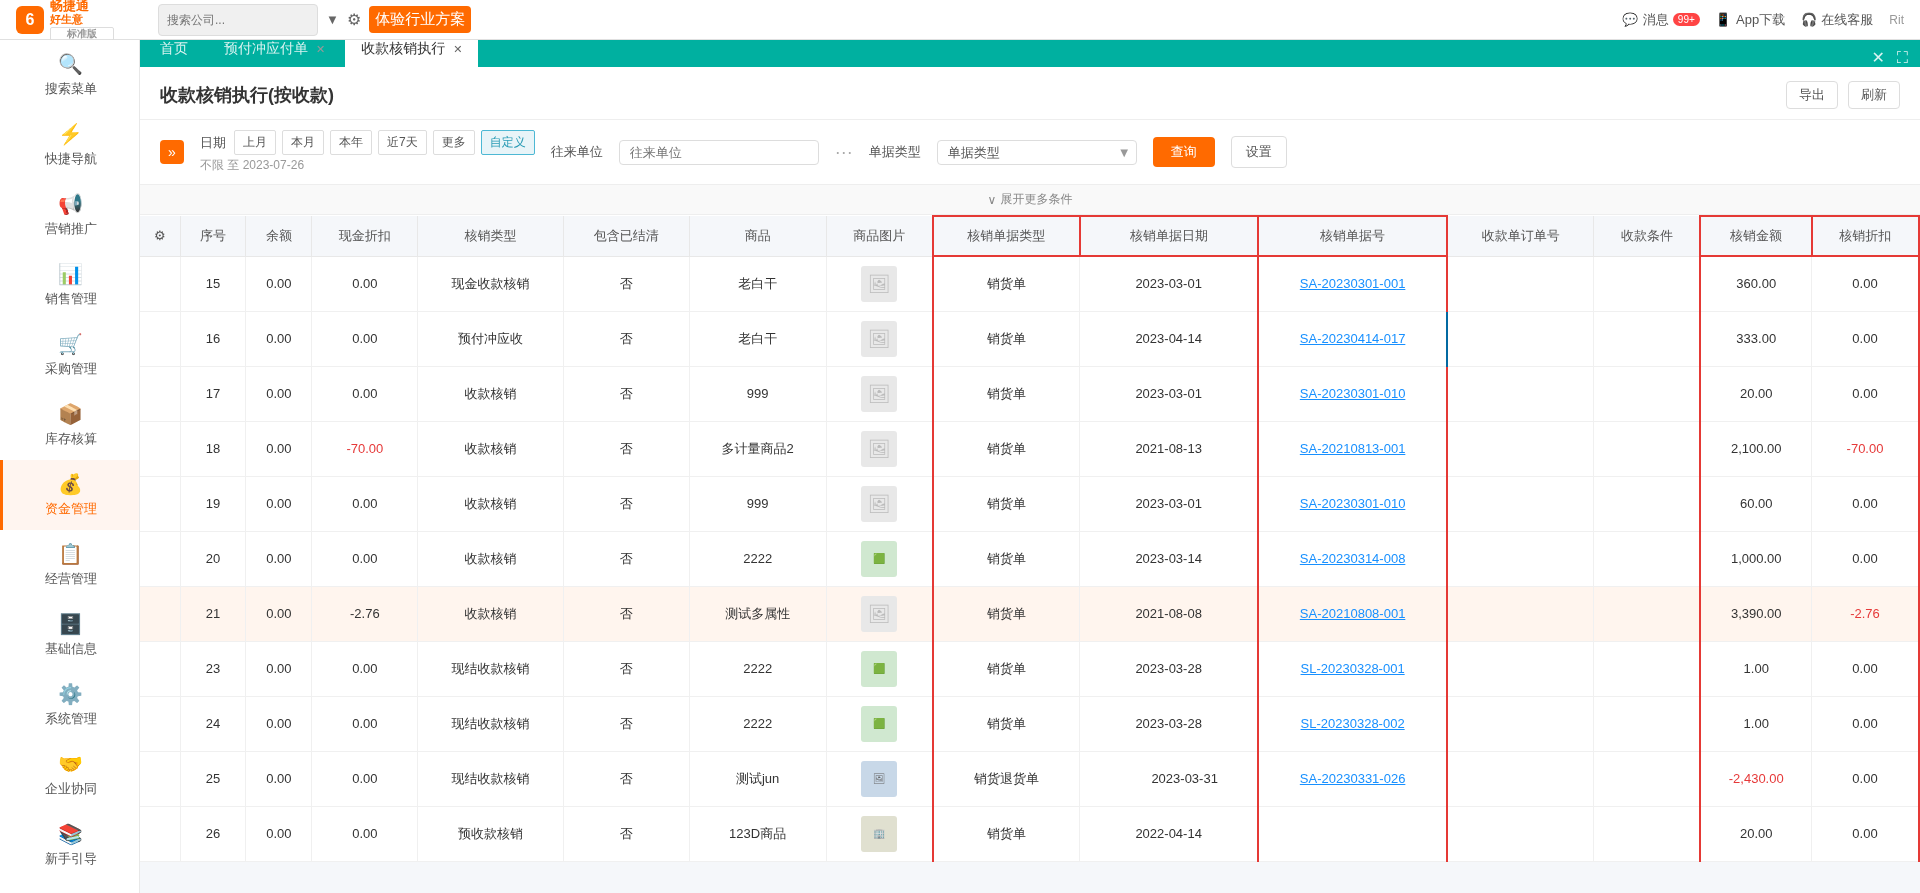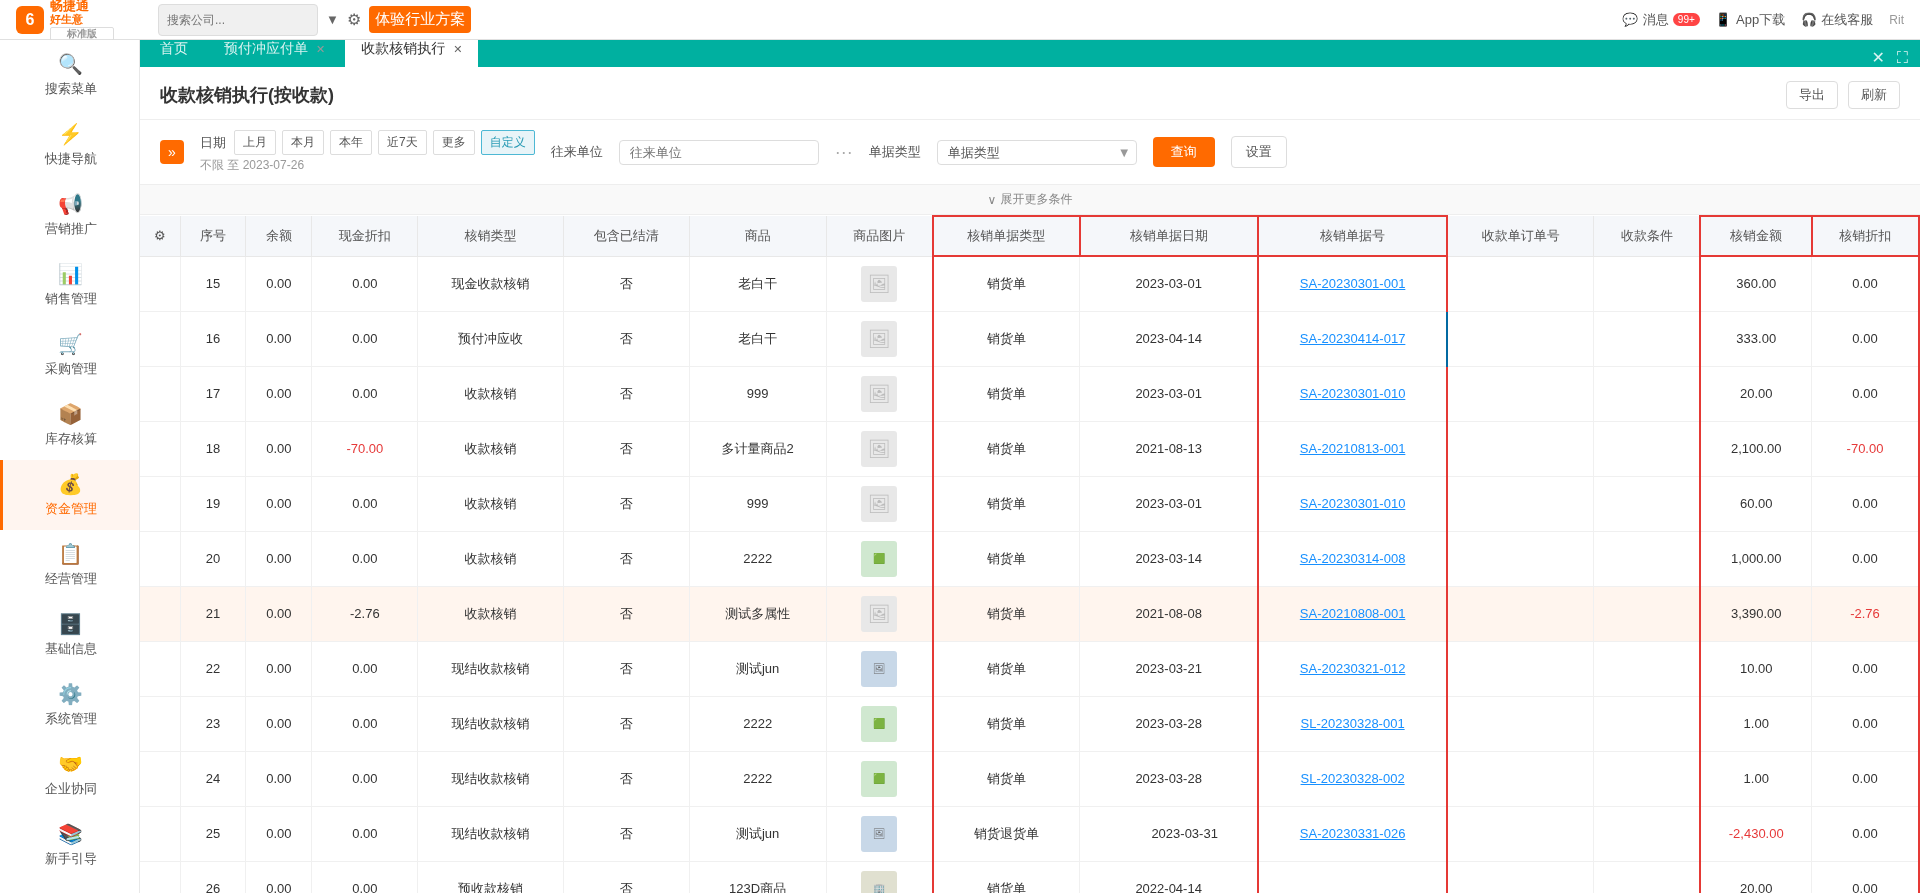--- a/index.html
+++ b/index.html
@@ -689,37 +689,20 @@
     <td style="border-left:2px solid #e53935;border-right:1px solid #f0f0f0;">销货单</td>
     <td style="border-left:1px solid #f0f0f0;border-right:2px solid #e53935;">2021-08-08</td>
     <td style="border-left:2px solid #ef4444;border-right:2px solid #e53935;"><span class="text-blue">SA-20210808-001</span></td>
     <td></td>
     <td></td>
     <td class="" style="border-left:2px solid #e53935;border-right:1px solid #f0f0f0;">3,390.00</td>
     <td class="text-red" style="border-left:1px solid #f0f0f0;border-right:2px solid #e53935;">-2.76</td>
   </tr>
               <tr>
     <td></td>
-    <td>22</td>
-    <td>0.00</td>
-    <td class="">0.00</td>
-    <td>现结收款核销</td>
-    <td>否</td>
-    <td>测试jun</td>
-    <td><div class="img-product" style="background:#c8d8e8">🖼</div></td>
-    <td style="border-left:2px solid #e53935;border-right:1px solid #f0f0f0;">销货单</td>
-    <td style="border-left:1px solid #f0f0f0;border-right:2px solid #e53935;">2023-03-21</td>
-    <td style="border-left:2px solid #e53935;border-right:2px solid #e53935;"><span class="text-blue">SA-20230321-012</span></td>
-    <td></td>
-    <td></td>
-    <td class="" style="border-left:2px solid #e53935;border-right:1px solid #f0f0f0;">10.00</td>
-    <td class="" style="border-left:1px solid #f0f0f0;border-right:2px solid #e53935;">0.00</td>
-  </tr>
-              <tr>
-    <td></td>
     <td>23</td>
     <td>0.00</td>
     <td class="">0.00</td>
     <td>现结收款核销</td>
     <td>否</td>
     <td>2222</td>
     <td><div class="img-product">🟩</div></td>
     <td style="border-left:2px solid #e53935;border-right:1px solid #f0f0f0;">销货单</td>
     <td style="border-left:1px solid #f0f0f0;border-right:2px solid #e53935;">2023-03-28</td>
     <td style="border-left:2px solid #e53935;border-right:2px solid #e53935;"><span class="text-blue">SL-20230328-001</span></td>

